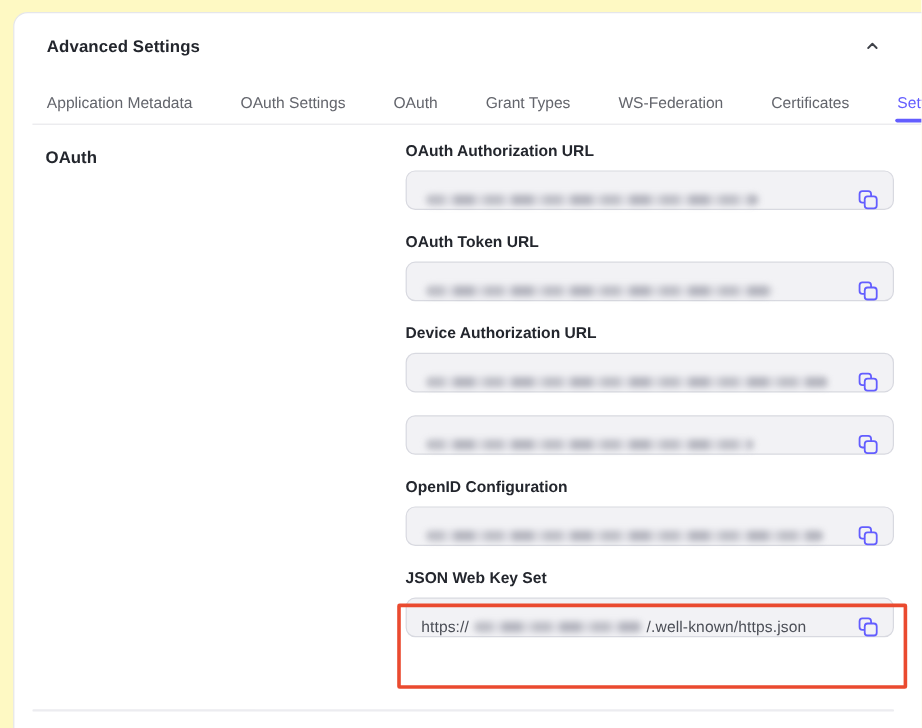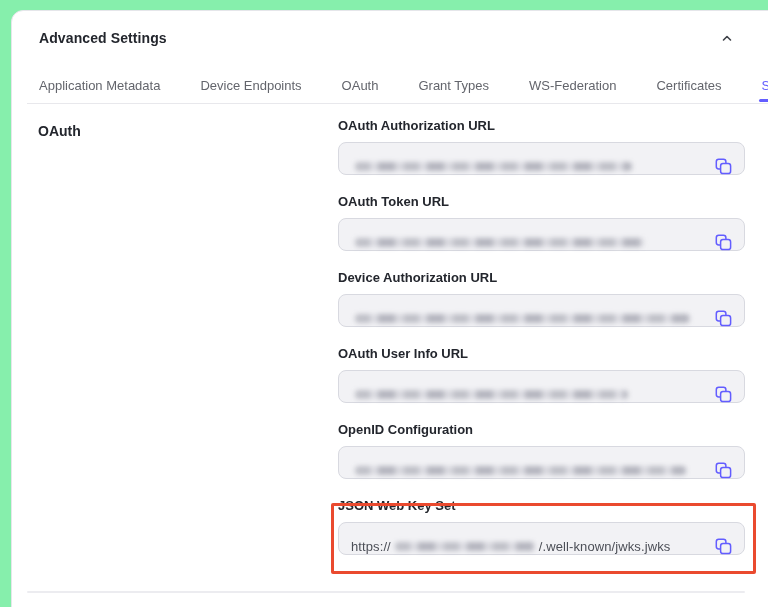--- a/index.html
+++ b/index.html
@@ -9,21 +9,21 @@
     --input-border:#d8d9e0;
     --text-dark:#23262d;
     --text-gray:#63656c;
     --url-text:#4c4f57;
     --divider:#e8e8ec;
     --card-border:#e5e6ea;
   }
   *{margin:0;padding:0;box-sizing:border-box;}
   html,body{background:#ffffff;}
   body{font-family:"Liberation Sans",sans-serif;}
-  .stage{position:relative;width:768px;height:607px;background:#86efac;overflow:hidden;}
+  .stage{position:relative;width:768px;height:607px;background:#fef9c3;overflow:hidden;}
 
   .card{position:absolute;left:11px;top:10px;width:800px;height:650px;
         background:#fff;border:1px solid var(--card-border);border-radius:12px;}
 
   .panel-title{position:absolute;left:39px;top:30px;font-size:14px;font-weight:700;
         color:var(--text-dark);letter-spacing:.1px;}
 
   .collapse-btn{position:absolute;left:714px;top:26px;width:26px;height:24px;
         background:none;border:none;cursor:pointer;display:flex;align-items:center;justify-content:center;}
 
@@ -70,21 +70,21 @@
       </svg>
     </span>
   </button>
 
   <div class="tabs">
   <div class="tab">
     <span class="tab-label">Application Metadata</span>
   </div>
 
   <div class="tab">
-    <span class="tab-label">Device Endpoints</span>
+    <span class="tab-label">OAuth Settings</span>
   </div>
 
   <div class="tab">
     <span class="tab-label">OAuth</span>
   </div>
 
   <div class="tab">
     <span class="tab-label">Grant Types</span>
   </div>
 
@@ -150,21 +150,20 @@
           <svg width="17" height="17" viewBox="0 0 17 17">
             <rect x="1.3" y="1.3" width="9.6" height="9.6" rx="2.4" fill="none" stroke="currentColor" stroke-width="1.5"></rect>
             <rect class="front" x="5.6" y="5.6" width="10" height="10" rx="2.4" stroke="currentColor" stroke-width="1.5"></rect>
           </svg>
         </span>
       </button>
     </div>
   </div>
 
   <div class="field">
-    <div class="field-label">OAuth User Info URL</div>
     <div class="field-input">
 
       <span class="redacted" style="width: 273px;"></span>
 
       <button class="copy-btn">
         <span style="display:flex;">
           <svg width="17" height="17" viewBox="0 0 17 17">
             <rect x="1.3" y="1.3" width="9.6" height="9.6" rx="2.4" fill="none" stroke="currentColor" stroke-width="1.5"></rect>
             <rect class="front" x="5.6" y="5.6" width="10" height="10" rx="2.4" stroke="currentColor" stroke-width="1.5"></rect>
           </svg>
@@ -188,21 +187,21 @@
         </span>
       </button>
     </div>
   </div>
 
   <div class="field">
     <div class="field-label">JSON Web Key Set</div>
     <div class="field-input">
       <span class="url-text url-prefix">https://</span>
       <span class="redacted" style="width: 140px;"></span>
-      <span class="url-text url-suffix">/.well-known/jwks.jwks</span>
+      <span class="url-text url-suffix">/.well-known/https.json</span>
       <button class="copy-btn">
         <span style="display:flex;">
           <svg width="17" height="17" viewBox="0 0 17 17">
             <rect x="1.3" y="1.3" width="9.6" height="9.6" rx="2.4" fill="none" stroke="currentColor" stroke-width="1.5"></rect>
             <rect class="front" x="5.6" y="5.6" width="10" height="10" rx="2.4" stroke="currentColor" stroke-width="1.5"></rect>
           </svg>
         </span>
       </button>
     </div>
   </div>

